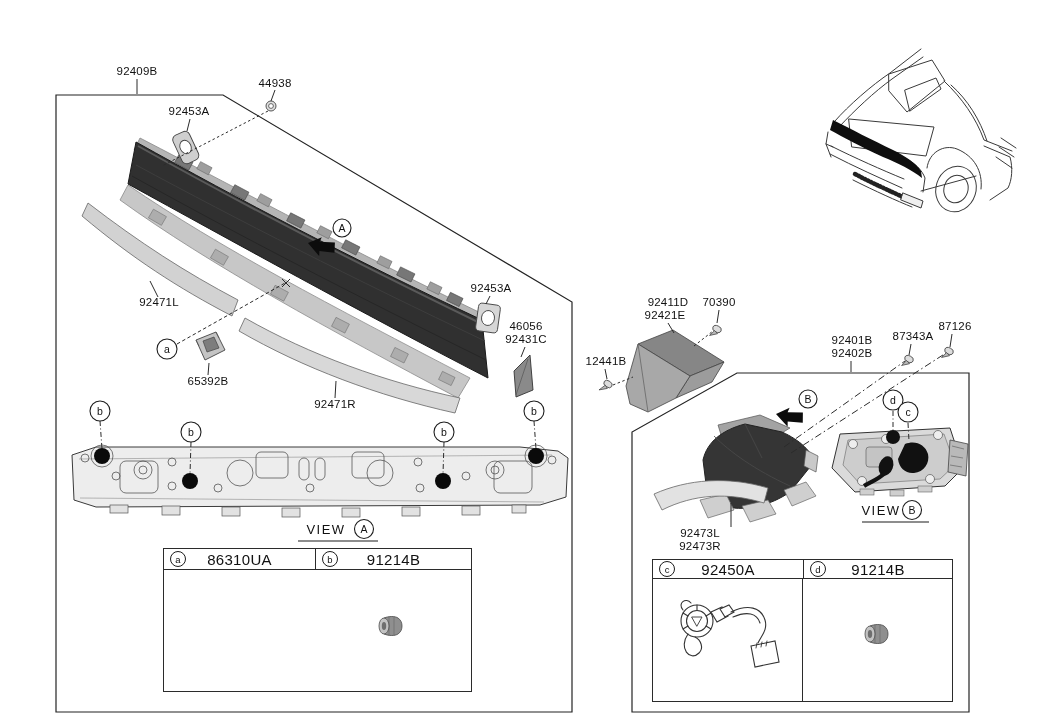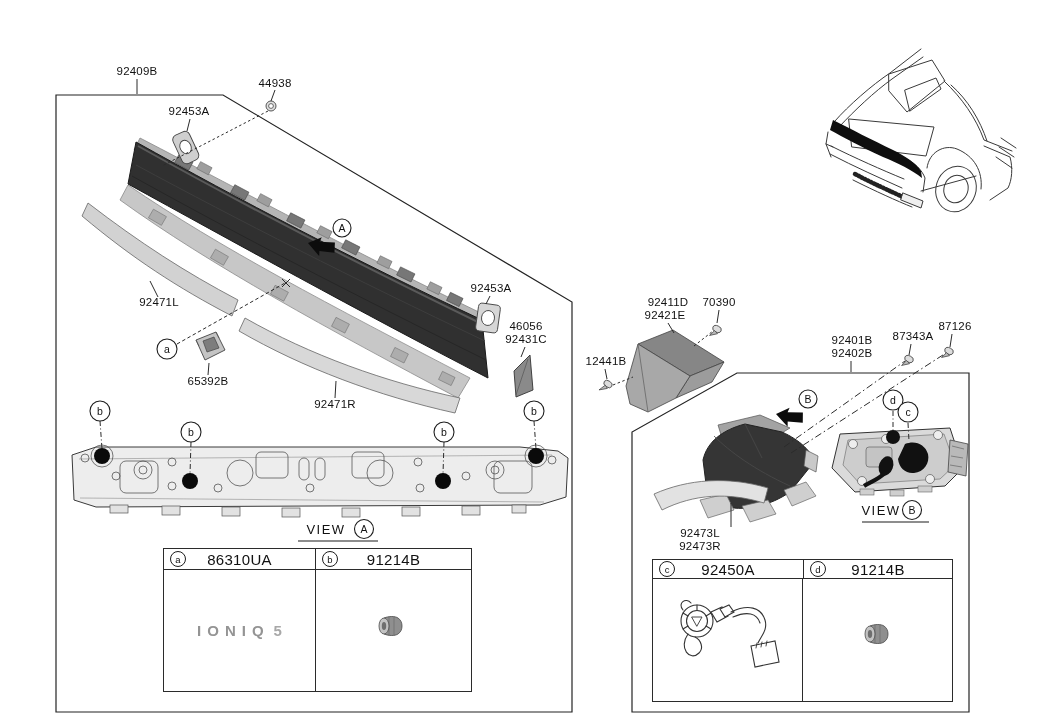--- a/index.html
+++ b/index.html
@@ -361,26 +361,20 @@
   <div class="hdr" style="height:21px">
     <div class="hcell" style="width:151px">
       <span class="refc">a</span>
       <span class="hpart">86310UA</span>
     </div>
     <div class="hcell c2" style="flex:1">
       <span class="refc">b</span>
       <span class="hpart">91214B</span>
     </div>
   </div>
-  <div class="tbody" style="height:121px">
-    <div class="bcell" style="max-width:151px">
-      <div class="emblem"><span>IONIQ</span><span class="five">5</span></div>
-    </div>
-    <div class="bcell c2"></div>
-  </div>
 </div>
 
 <div class="tbl" style="left:652px;top:559px;width:301px;height:143px">
   <div class="hdr" style="height:19px">
     <div class="hcell" style="width:150px">
       <span class="refc">c</span>
       <span class="hpart">92450A</span>
     </div>
     <div class="hcell c2" style="flex:1">
       <span class="refc">d</span>

